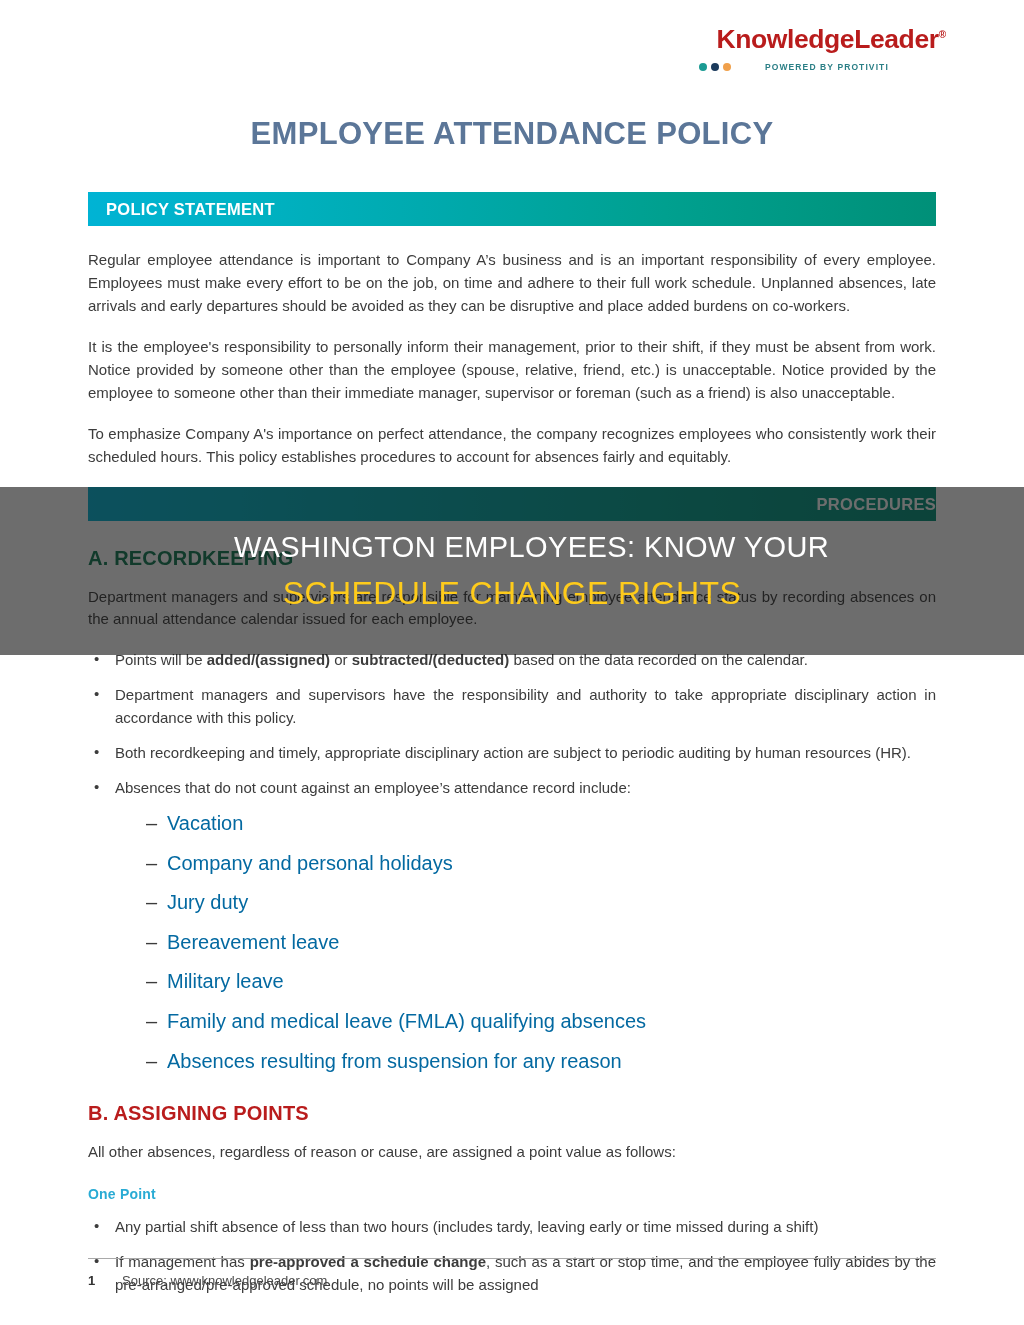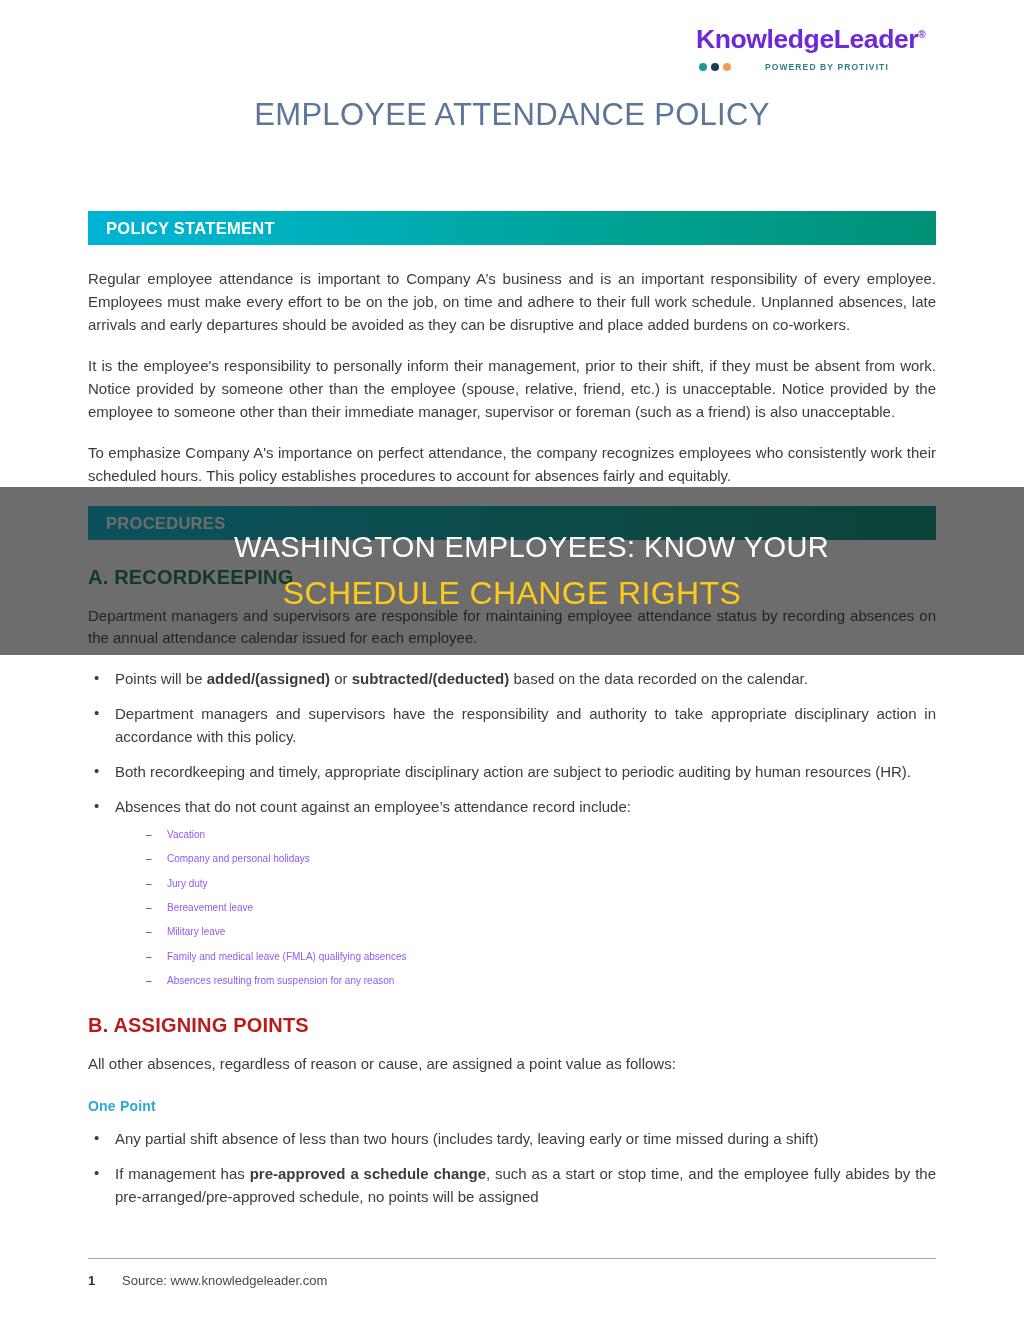--- a/index.html
+++ b/index.html
@@ -24,23 +24,24 @@
     position: absolute;
     top: 26px;
     right: 58px;
     width: 270px;
     text-align: left;
   }
   .logo-wordmark {
     font-size: 26.5px;
     font-weight: bold;
     letter-spacing: -0.4px;
-    color: #6d28d9;
+    color: #b91c1c;
     line-height: 1;
     white-space: nowrap;
+    text-align: center;
   }
   .logo-wordmark .reg {
     font-size: 10px;
     vertical-align: super;
     font-weight: bold;
   }
   .logo-sub {
     margin-top: 9px;
     display: flex;
     align-items: center;
@@ -64,51 +65,51 @@
     font-size: 8.5px;
     font-weight: bold;
     letter-spacing: 1.1px;
     color: #2b7f86;
     white-space: nowrap;
   }
 
   
   .doc-title {
     position: absolute;
-    top: 97px;
+    top: 116px;
     left: 0;
     width: 1024px;
     text-align: center;
     font-size: 31px;
-    font-weight: normal;
+    font-weight: bold;
     letter-spacing: 0.3px;
     color: #5b7698;
   }
 
   
   .content {
     position: absolute;
     left: 88px;
-    top: 211px;
+    top: 192px;
     width: 848px;
   }
 
   
   .banner {
     height: 34px;
     line-height: 34px;
     background: linear-gradient(90deg, #00b3d4 0%, #00b2c4 18%, #00a9ac 42%, #00a08f 68%, #009078 100%);
     color: #ffffff;
     font-size: 16.5px;
     font-weight: bold;
     letter-spacing: 0.3px;
     padding-left: 18px;
     box-sizing: border-box;
   }
-  .banner.second { margin-top: 3px; }
+  .banner.second { margin-top: 3px; text-align: right; }
 
   
   p.body {
     font-size: 15px;
     line-height: 1.53;
     margin: 0 0 18px 0;
     text-align: justify;
     color: #3c3c3c;
   }
   p.body.first { margin-top: 23px; }
@@ -151,25 +152,25 @@
     font-size: 15px;
     color: #3c3c3c;
   }
   ul.dashes {
     list-style: none;
     margin: 8px 0 0 0;
     padding: 0;
   }
   ul.dashes > li {
     position: relative;
-    font-size: 10px;
+    font-size: 20px;
     line-height: 1.53;
     padding-left: 30px;
     margin-bottom: 9px;
-    color: #8b5cf6;
+    color: #0369a1;
   }
   ul.dashes > li::before {
     content: "\2013";
     position: absolute;
     left: 9px;
     top: 0;
     color: #3c3c3c;
   }
   .nest-wrap { margin-left: 22px; }
   b, .bold { font-weight: bold; }

